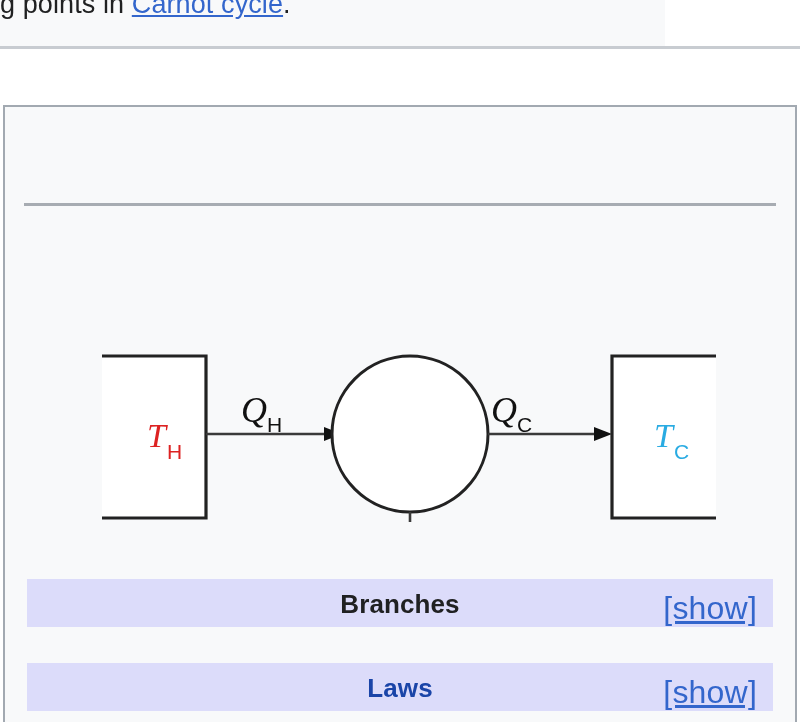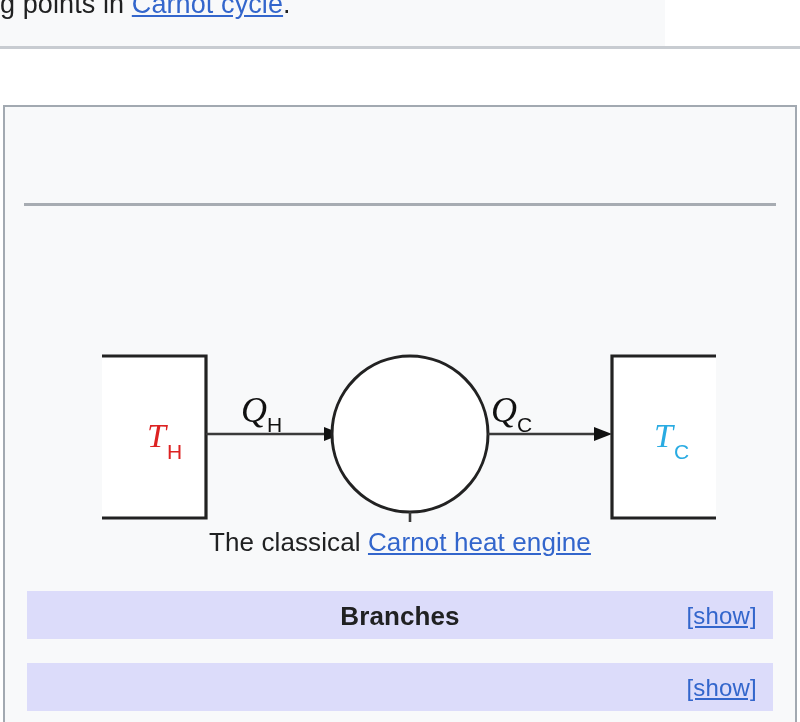--- a/index.html
+++ b/index.html
@@ -114,41 +114,41 @@
   }
 
   
   .navrow {
     position: absolute;
     left: 22px;
     width: 746px;
     height: 48px;
     background: #dcdcfa;
   }
-  .navrow-branches { top: 484px; }
+  .navrow-branches { top: 472px; }
   .navrow-laws { top: 556px; }
 
   .navrow-label {
     position: absolute;
     left: 0;
     top: 10px;
     width: 746px;
     text-align: center;
     font-size: 26px;
     font-weight: bold;
     letter-spacing: 0.1px;
   }
   .navrow-label.dark { color: #202122; }
   .navrow-label.link { color: #1a45a8; }
 
   .navrow-toggle {
     position: absolute;
     right: 16px;
     top: 11px;
-    font-size: 24px;
+    font-size: 32px;
     color: #3366cc;
     letter-spacing: 0.2px;
   }
 </style>
 </head>
 <body>
 
 <div class="article-top">
   <div class="article-top-text">
     <span>g points in </span><a class="wikilink" href="#">Carnot cycle</a><span>.</span>
@@ -195,26 +195,24 @@
       <text x="650" y="227" font-family="'Liberation Sans', sans-serif" font-size="21" fill="#29abe2">C</text>
 
       <g>
         <line x1="386" y1="280" x2="386" y2="348" stroke="#3a3a3a" stroke-width="2.6"></line>
         <polygon points="379,348 393,348 386,366" fill="#111111"></polygon>
       </g>
       <text x="398" y="337" font-family="'Liberation Serif', serif" font-style="italic" font-size="38" fill="#111111">W</text>
     </svg>
   </div>
 
-  <div class="caption">
-    <span>The classical </span><a class="wikilink" href="#">Carnot heat engine</a>
-  </div>
 
   <div class="navrow navrow-branches">
     <div class="navrow-label dark">Branches</div>
     <a class="navrow-toggle" href="#">[show]</a>
   </div>
 
   <div class="navrow navrow-laws">
+    <div class="navrow-label link">Laws</div>
     <a class="navrow-toggle" href="#">[show]</a>
   </div>
 
 </div>
 
 </body></html>

